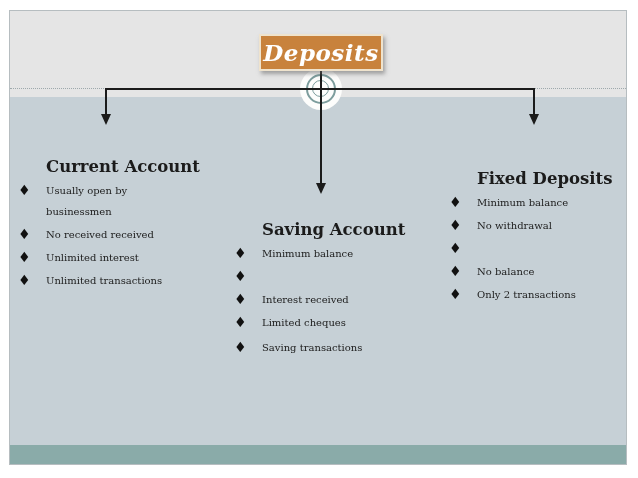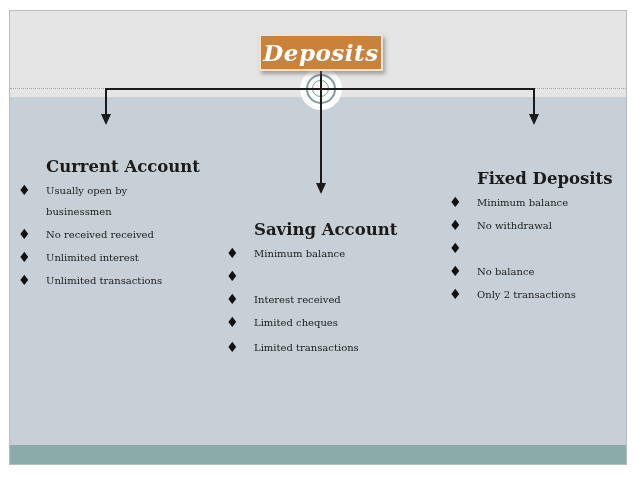--- a/index.html
+++ b/index.html
@@ -37,21 +37,21 @@
     background:#c8823c;border:2px solid #efe3cd;
     box-shadow:2px 3px 4px rgba(100,100,100,.55);
     display:flex;align-items:center;justify-content:center;
   }
   .title-box span{
     color:#ffffff;font-weight:bold;font-style:italic;font-size:23px;letter-spacing:.5px;
   }
   
   .col{position:absolute;color:#1b1b1b;}
   .col-left{left:8px;top:145px;width:215px;}
-  .col-mid{left:216px;top:208px;width:185px;}
+  .col-mid{left:224px;top:208px;width:185px;}
   .col-right{left:439px;top:157px;width:180px;}
   .col h3{margin:0 0 2px 28px;font-size:16.5px;line-height:22px;font-weight:bold;white-space:nowrap;}
   .item{display:flex;margin-bottom:2px;}
   .item.gap{margin-top:4px;}
   .bullet{width:28px;flex:0 0 28px;font-size:14px;line-height:21px;color:#111;}
   .text div{font-size:10px;line-height:21px;white-space:nowrap;}
 </style>
 </head>
 <body>
 
@@ -124,21 +124,21 @@
     </div>
     <div class="item">
       <span class="bullet">♦</span>
       <div class="text">
           <div>Limited cheques</div>
         </div>
     </div>
     <div class="item gap">
       <span class="bullet">♦</span>
       <div class="text">
-          <div>Limited transactions</div>
+          <div>Saving transactions</div>
         </div>
     </div>
   </div>
 
   <div class="col col-right">
     <h3>Fixed Deposits</h3>
     <div class="item">
       <span class="bullet">♦</span>
       <div class="text">
           <div>Minimum balance</div>

